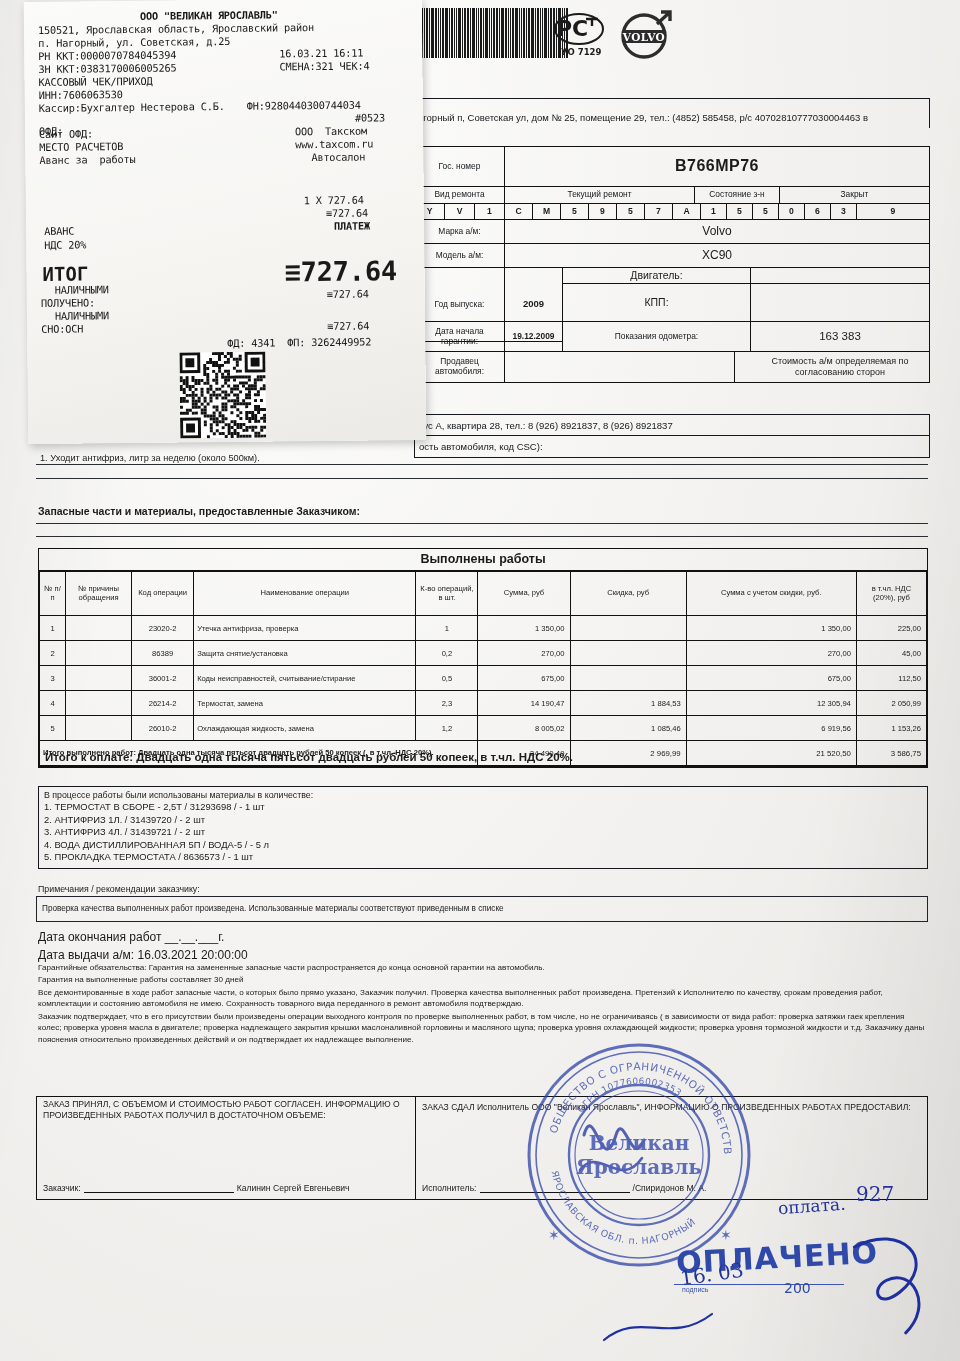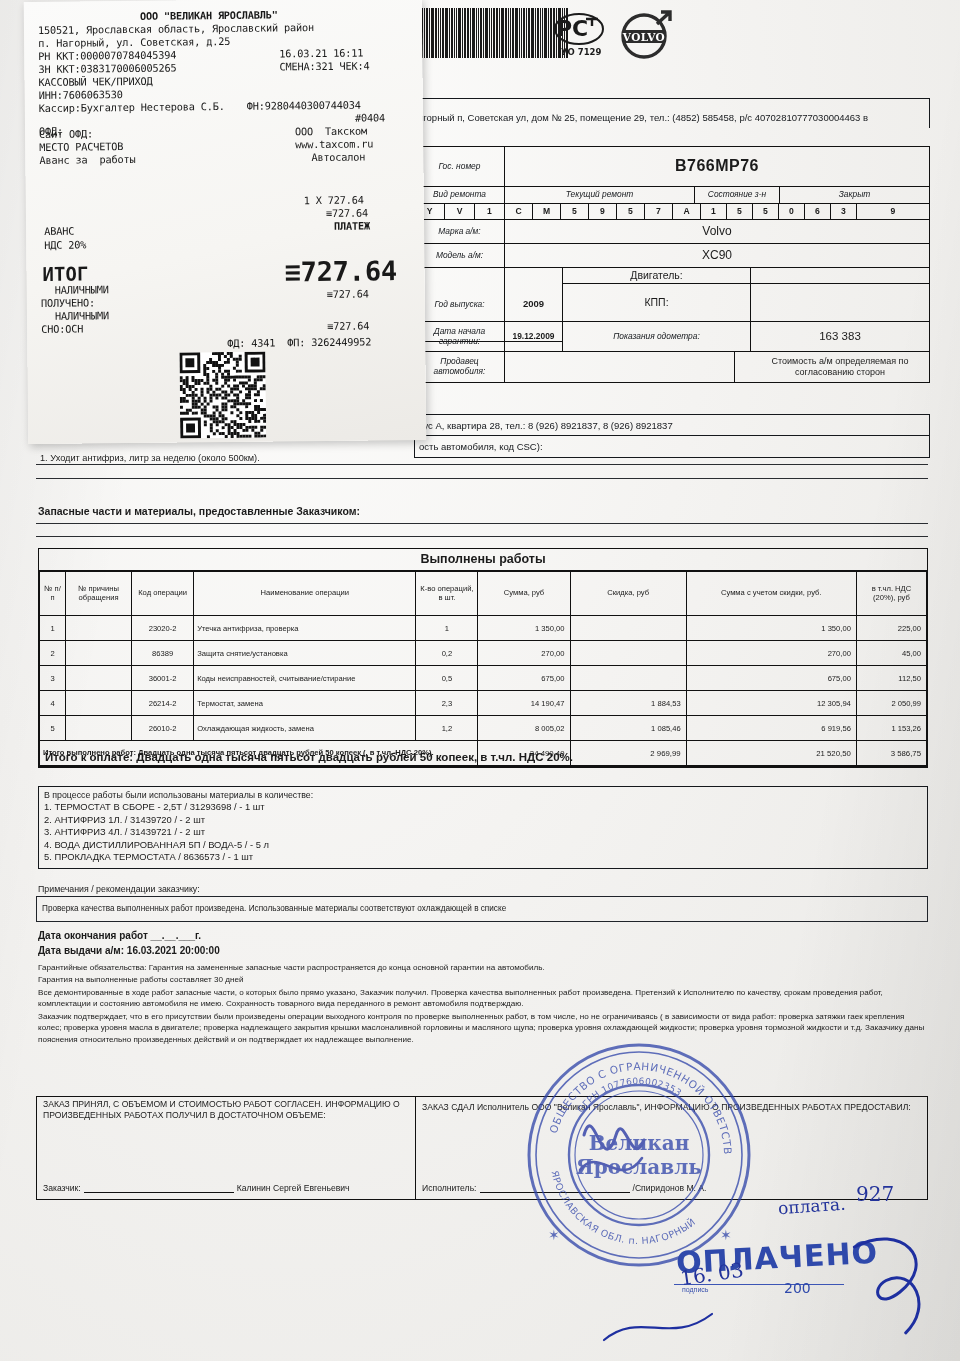--- a/index.html
+++ b/index.html
@@ -42,21 +42,21 @@
   
   .bx { border:1.3px solid #15181c; background:transparent; }
 
   
   #veh { left:414px; top:146px; width:516px; border:1.4px solid #111; }
   #veh .r { display:flex; border-bottom:1.2px solid #111; }
   #veh .r:last-child { border-bottom:none;gap:16px; }
   #veh .c { border-right:1.2px solid #111; display:flex; align-items:center; justify-content:center;
             font-size:8.6px; padding:2px 3px; text-align:center; line-height:1.15; }
   #veh .c:last-child { border-right:none; }
-  .lbl { color:#15181c; font-size:8.4px;font-style:italic; }
+  .lbl { color:#15181c; font-size:8.4px; }
   .val-big { font-size:16px; font-weight:700; letter-spacing:.5px; }
   .vin-cell { font-size:11px; font-weight:700; }
 
   
   #compl { left:36px; top:452px; width:892px; }
   #compl .line { font-size:9.2px; padding:1px 4px; }
   .ulrule { border-bottom:1px solid #2a2d31; }
 
   
   #spare { left:38px; top:505px; width:890px; font-size:10.5px; font-weight:700; }
@@ -81,21 +81,21 @@
   #mats { left:38px; top:786px; width:890px; border:1.2px solid #15181c; padding:3px 5px 4px; }
   #mats .h { font-size:8.8px; margin-bottom:1px; }
   #mats .m { font-size:9.4px; line-height:1.33; }
 
   
   #notesLbl { left:38px; top:884px; font-size:8.8px; }
   #notesBox { left:36px; top:896px; width:892px; height:26px; border:1px solid #20242a; }
   #notesBox .t { font-size:8.2px; padding:7px 5px; }
 
   
-  #dates { left:38px; top:928px; font-size:10px; line-height:1.5;font-weight:bold; }
+  #dates { left:38px; top:928px; font-size:12px; line-height:1.5; }
 
   
   #warr { left:38px; top:962px; width:892px; font-size:8.1px; line-height:1.42; text-align:left; }
   #warr p { margin:0 0 1px 0; }
 
   
   #sigL { left:36px; top:1096px; width:380px; height:104px; border:1.3px solid #111; padding:2px 6px; }
   #sigR { left:416px; top:1096px; width:512px; height:104px; border:1.3px solid #111; border-left:none; padding:5px 6px; }
   .sig-head { font-size:8.6px; line-height:1.3; }
   .sig-foot { position:absolute; bottom:6px; left:6px; right:6px; font-size:8.6px;
@@ -453,21 +453,21 @@
       <div class="m">1. ТЕРМОСТАТ В СБОРЕ - 2,5Т / 31293698 /  - 1 шт</div>
       <div class="m">2. АНТИФРИЗ  1Л. / 31439720 /  - 2 шт</div>
       <div class="m">3. АНТИФРИЗ 4Л. / 31439721 /  - 2 шт</div>
       <div class="m">4. ВОДА ДИСТИЛЛИРОВАННАЯ 5П / ВОДА-5 /  - 5 л</div>
       <div class="m">5. ПРОКЛАДКА ТЕРМОСТАТА / 8636573 /  - 1 шт</div>
     </div>
 </div>
 
 <div id="notesLbl" class="abs">Примечания / рекомендации заказчику:</div>
 <div id="notesBox" class="abs">
-  <div class="t">Проверка качества выполненных работ произведена. Использованные материалы соответствуют охлаждающей в списке</div>
+  <div class="t">Проверка качества выполненных работ произведена. Использованные материалы соответствуют приведенным в списке</div>
 </div>
 
 <div id="dates" class="abs">
   <div>Дата окончания работ __.__.___г.</div>
   <div>Дата выдачи а/м: 16.03.2021 20:00:00</div>
 </div>
 
 <div id="warr" class="abs">
   <p>Гарантийные обязательства: Гарантия на замененные запасные части распространяется до конца основной гарантии на автомобиль.</p>
   <p>Гарантия на выполненные работы составляет 30 дней</p>
@@ -555,21 +555,21 @@
   <div class="rl" style="left:14px; top:88px;">ИНН:7606063530</div>
   <div class="rl" style="left:14px; top:101px;">Кассир:Бухгалтер Нестерова С.Б.</div>
   <div class="rl" style="left:14px; top:124px;">ОФД:</div>
   <div class="rl" style="left:14px; top:127px;">Сайт ОФД:</div>
   <div class="rl" style="left:14px; top:140px;">МЕСТО РАСЧЕТОВ</div>
   <div class="rl" style="left:14px; top:153px;">Аванс за  работы</div>
 
   <div class="rl" style="left:255px; top:49px;">16.03.21 16:11</div>
   <div class="rl" style="left:255px; top:62px;">СМЕНА:321 ЧЕК:4</div>
   <div class="rl" style="left:222px; top:101px;">ФН:9280440300744034</div>
-  <div class="rl" style="left:330px; top:114px;">#0404</div>
+  <div class="rl" style="left:330px; top:114px;">#0523</div>
   <div class="rl" style="left:270px; top:127px;">ООО  Такском</div>
   <div class="rl" style="left:270px; top:140px;text-align:center;">www.taxcom.ru</div>
   <div class="rl" style="left:286px; top:153px;">Автосалон</div>
 
   <div class="rl" style="left:278px; top:196px;">1 X 727.64</div>
   <div class="rl" style="left:300px; top:209px;">≡727.64</div>
   <div class="rl" style="left:308px; top:222px; font-weight:700;">ПЛАТЕЖ</div>
 
   <div class="rl" style="left:18px; top:224px;">АВАНС</div>
   <div class="rl" style="left:18px; top:238px;">НДС 20%</div>

